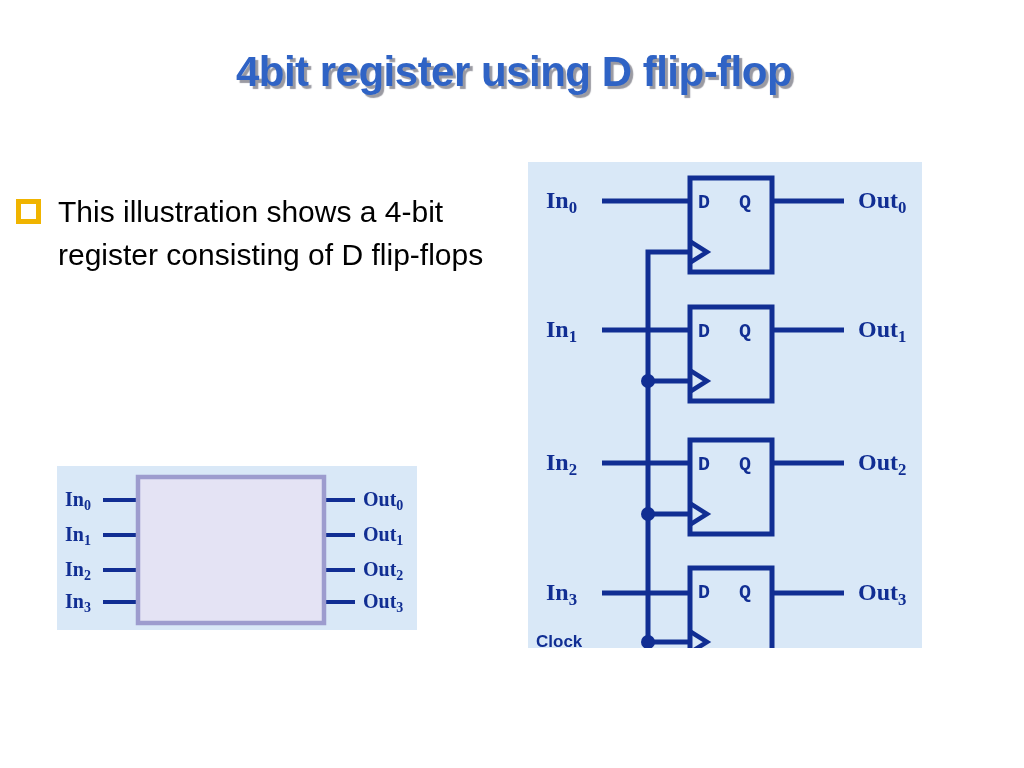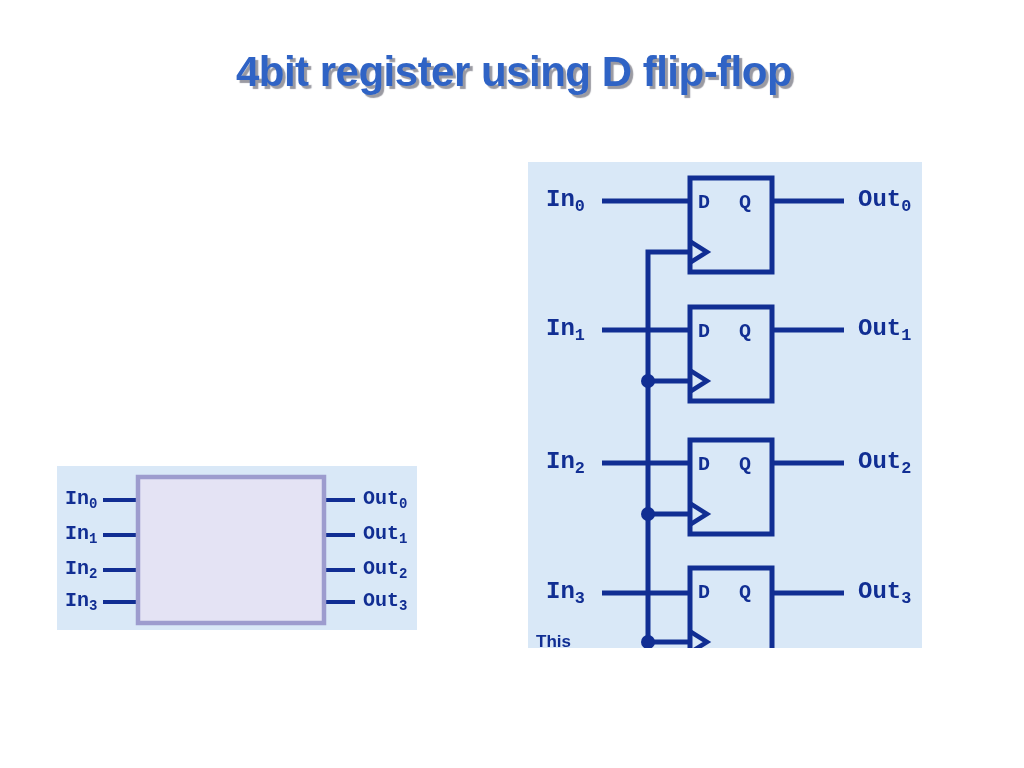--- a/index.html
+++ b/index.html
@@ -38,21 +38,21 @@
   .w5     { stroke-width:5; }
   .regbox { fill:var(--box-lavender); stroke:var(--box-border-purple); stroke-width:4.5; }
   .ffbox  { fill:none; stroke:var(--navy); stroke-width:5; }
   .tri    { fill:none; stroke:var(--navy); stroke-width:4.5; }
   .dot    { fill:var(--navy); stroke:none; }
   .wave   { stroke:var(--navy); stroke-width:3.5; fill:none; }
   .arrow  { fill:var(--navy); stroke:none; }
 
   .pin {
     position:absolute; line-height:1; white-space:nowrap;
-    font-family:Liberation Mono, monospace; font-weight:bold;
+    font-family:Liberation Serif, serif; font-weight:bold;
     color:var(--navy);
   }
   .pin .sub { font-size:0.7em; vertical-align:-0.3em; }
   .pin-sm { font-size:20px; }
   .pin-lg { font-size:24px; }
   .port   { position:absolute; line-height:1; font-family:"Liberation Mono", monospace;
             font-weight:bold; font-size:20px; color:var(--navy); }
   .box-label {
     position:absolute; left:81px; top:11px; width:186px; height:146px;
     display:flex; align-items:center; justify-content:center;
@@ -64,20 +64,24 @@
     font-size:17px; font-weight:bold; color:var(--navy);
   }
 </style>
 </head>
 <body>
 
 <div class="slide">
 
   <h1 class="title">4bit register using D flip-flop</h1>
 
+  <div class="bullet-row">
+    <span class="bullet-square"></span>
+    <span class="bullet-text">This illustration shows a 4-bit register consisting of D flip-flops</span>
+  </div>
 
   <div class="panel" id="register-panel">
     <svg width="360" height="164" viewBox="0 0 360 164">
       <line class="wire w4" x1="46" y1="34" x2="81" y2="34"></line>
       <line class="wire w4" x1="46" y1="69" x2="81" y2="69"></line>
       <line class="wire w4" x1="46" y1="104" x2="81" y2="104"></line>
       <line class="wire w4" x1="46" y1="136" x2="81" y2="136"></line>
       <line class="wire w4" x1="267" y1="34" x2="298" y2="34"></line>
       <line class="wire w4" x1="267" y1="69" x2="298" y2="69"></line>
       <line class="wire w4" x1="267" y1="104" x2="298" y2="104"></line>
@@ -143,16 +147,16 @@
 
     <span class="port" style="left:170px;top:31px">D</span>
     <span class="port" style="left:211px;top:31px">Q</span>
     <span class="port" style="left:170px;top:160px">D</span>
     <span class="port" style="left:211px;top:160px">Q</span>
     <span class="port" style="left:170px;top:293px">D</span>
     <span class="port" style="left:211px;top:293px">Q</span>
     <span class="port" style="left:170px;top:421px">D</span>
     <span class="port" style="left:211px;top:421px">Q</span>
 
-    <span class="clock-label">This</span>
+    <span class="clock-label">Clock</span>
   </div>
 
 </div>
 
 </body></html>

